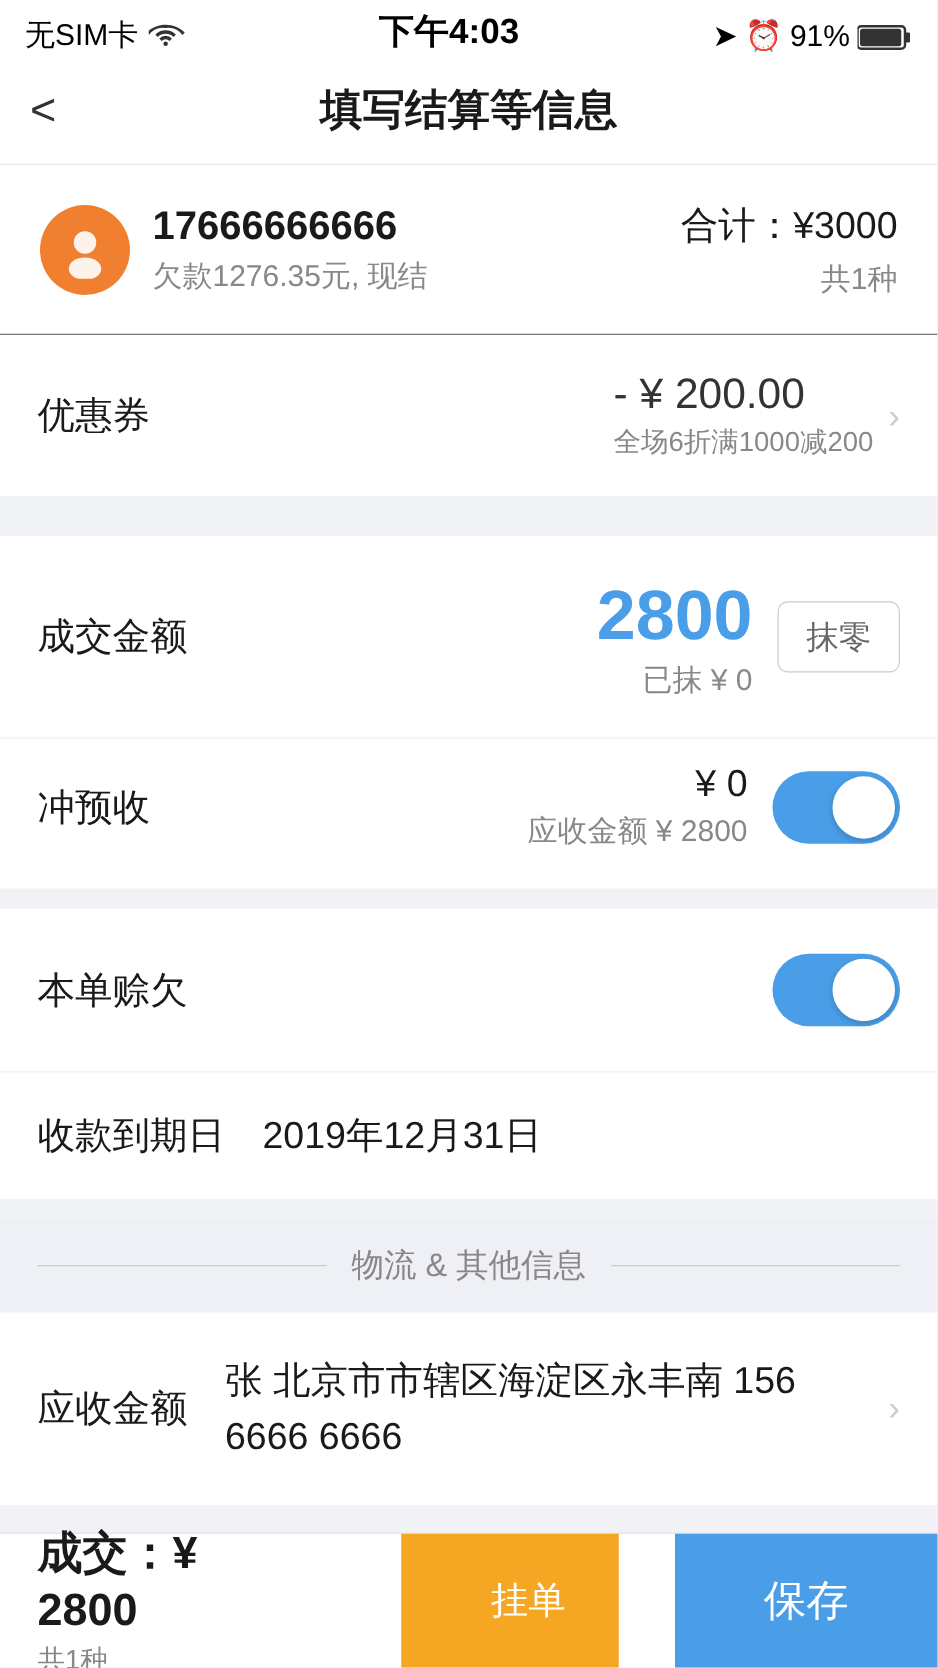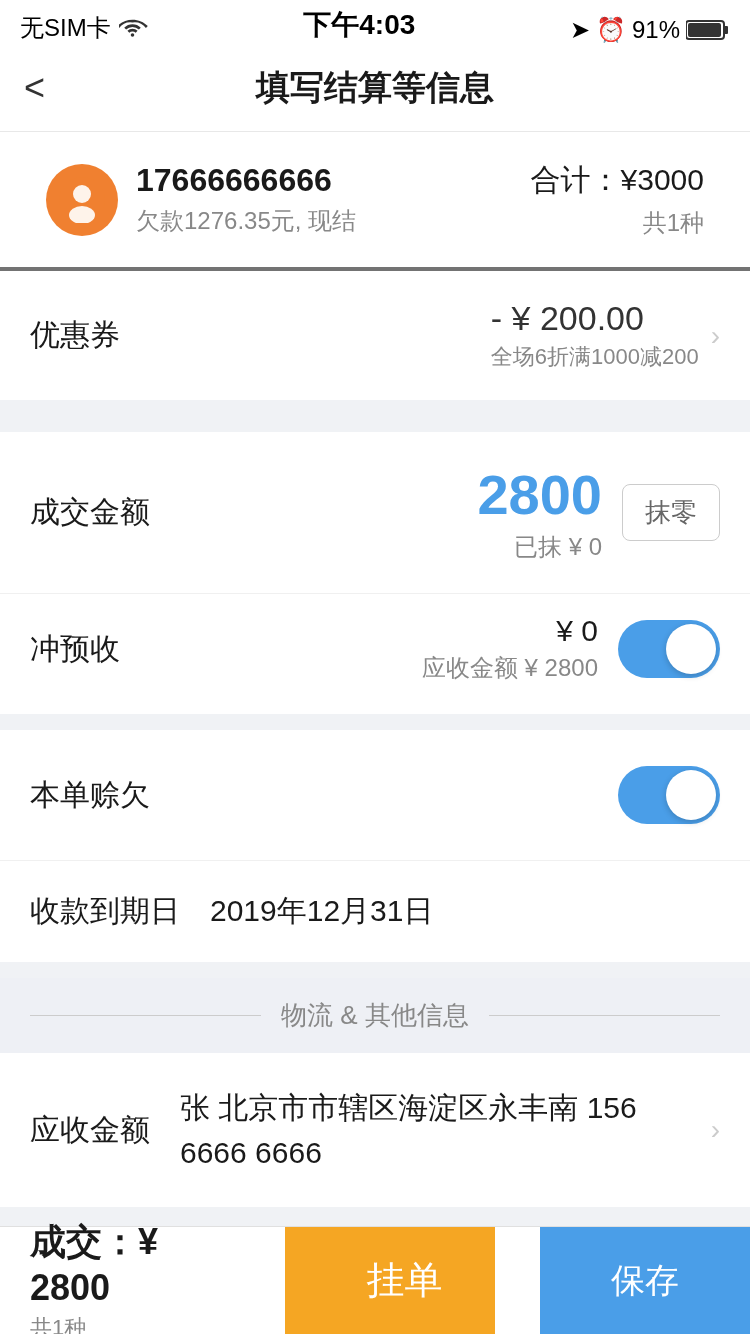--- a/index.html
+++ b/index.html
@@ -55,21 +55,21 @@
     .section {
       background: #fff;
       margin-bottom: 16px;
     }
 
     
     .customer-row {
       display: flex;
       align-items: center;
       justify-content: space-between;
-      padding: 28px 46px;
+      padding: 28px 32px;
     }
     .customer-left {
       display: flex;
       align-items: center;
       gap: 18px;
     }
     .avatar {
       width: 72px;
       height: 72px;
       border-radius: 50%;
@@ -85,21 +85,21 @@
     .customer-total { text-align: right; }
     .total-amount { font-size: 30px; color: #1a1a1a; }
     .total-count { font-size: 24px; color: #888; margin-top: 6px; }
 
     
     .coupon-row {
       display: flex;
       align-items: center;
       justify-content: space-between;
       padding: 28px 30px;
-      border-top: 4px solid #737373;
+      border-top: 1px solid #737373;
     }
     .coupon-label { font-size: 30px; color: #1a1a1a; }
     .coupon-right { display: flex; align-items: center; gap: 12px; }
     .coupon-discount { font-size: 34px; color: #333; font-weight: 500; }
     .coupon-desc { font-size: 22px; color: #888; margin-top: 4px; text-align: right; }
     .chevron-right { font-size: 28px; color: #ccc; }
 
     
     .divider { height: 16px; background: #f0f2f5; }
 
@@ -221,26 +221,26 @@
       flex: 1;
       display: flex;
       flex-direction: column;
       justify-content: center;
       padding: 0 30px;
     }
     .bottom-deal { font-size: 28px; color: #333; }
     .bottom-deal span { font-size: 36px; font-weight: 600; color: #1a1a1a; }
     .bottom-count { font-size: 22px; color: #888; margin-top: 4px; }
     .bottom-btn-hang {
-      width: 210px;
+      width: 174px;
       background: #f5a623;
       display: flex;
       align-items: center;
       justify-content: center;
-      font-size: 38px;
+      font-size: 30px;
       color: #fff;
       font-weight: 500;
       cursor: pointer;
       padding-left: 29px;
     }
     .bottom-btn-save {
       width: 210px;
       background: #4a9ee8;
       display: flex;
       align-items: center;

